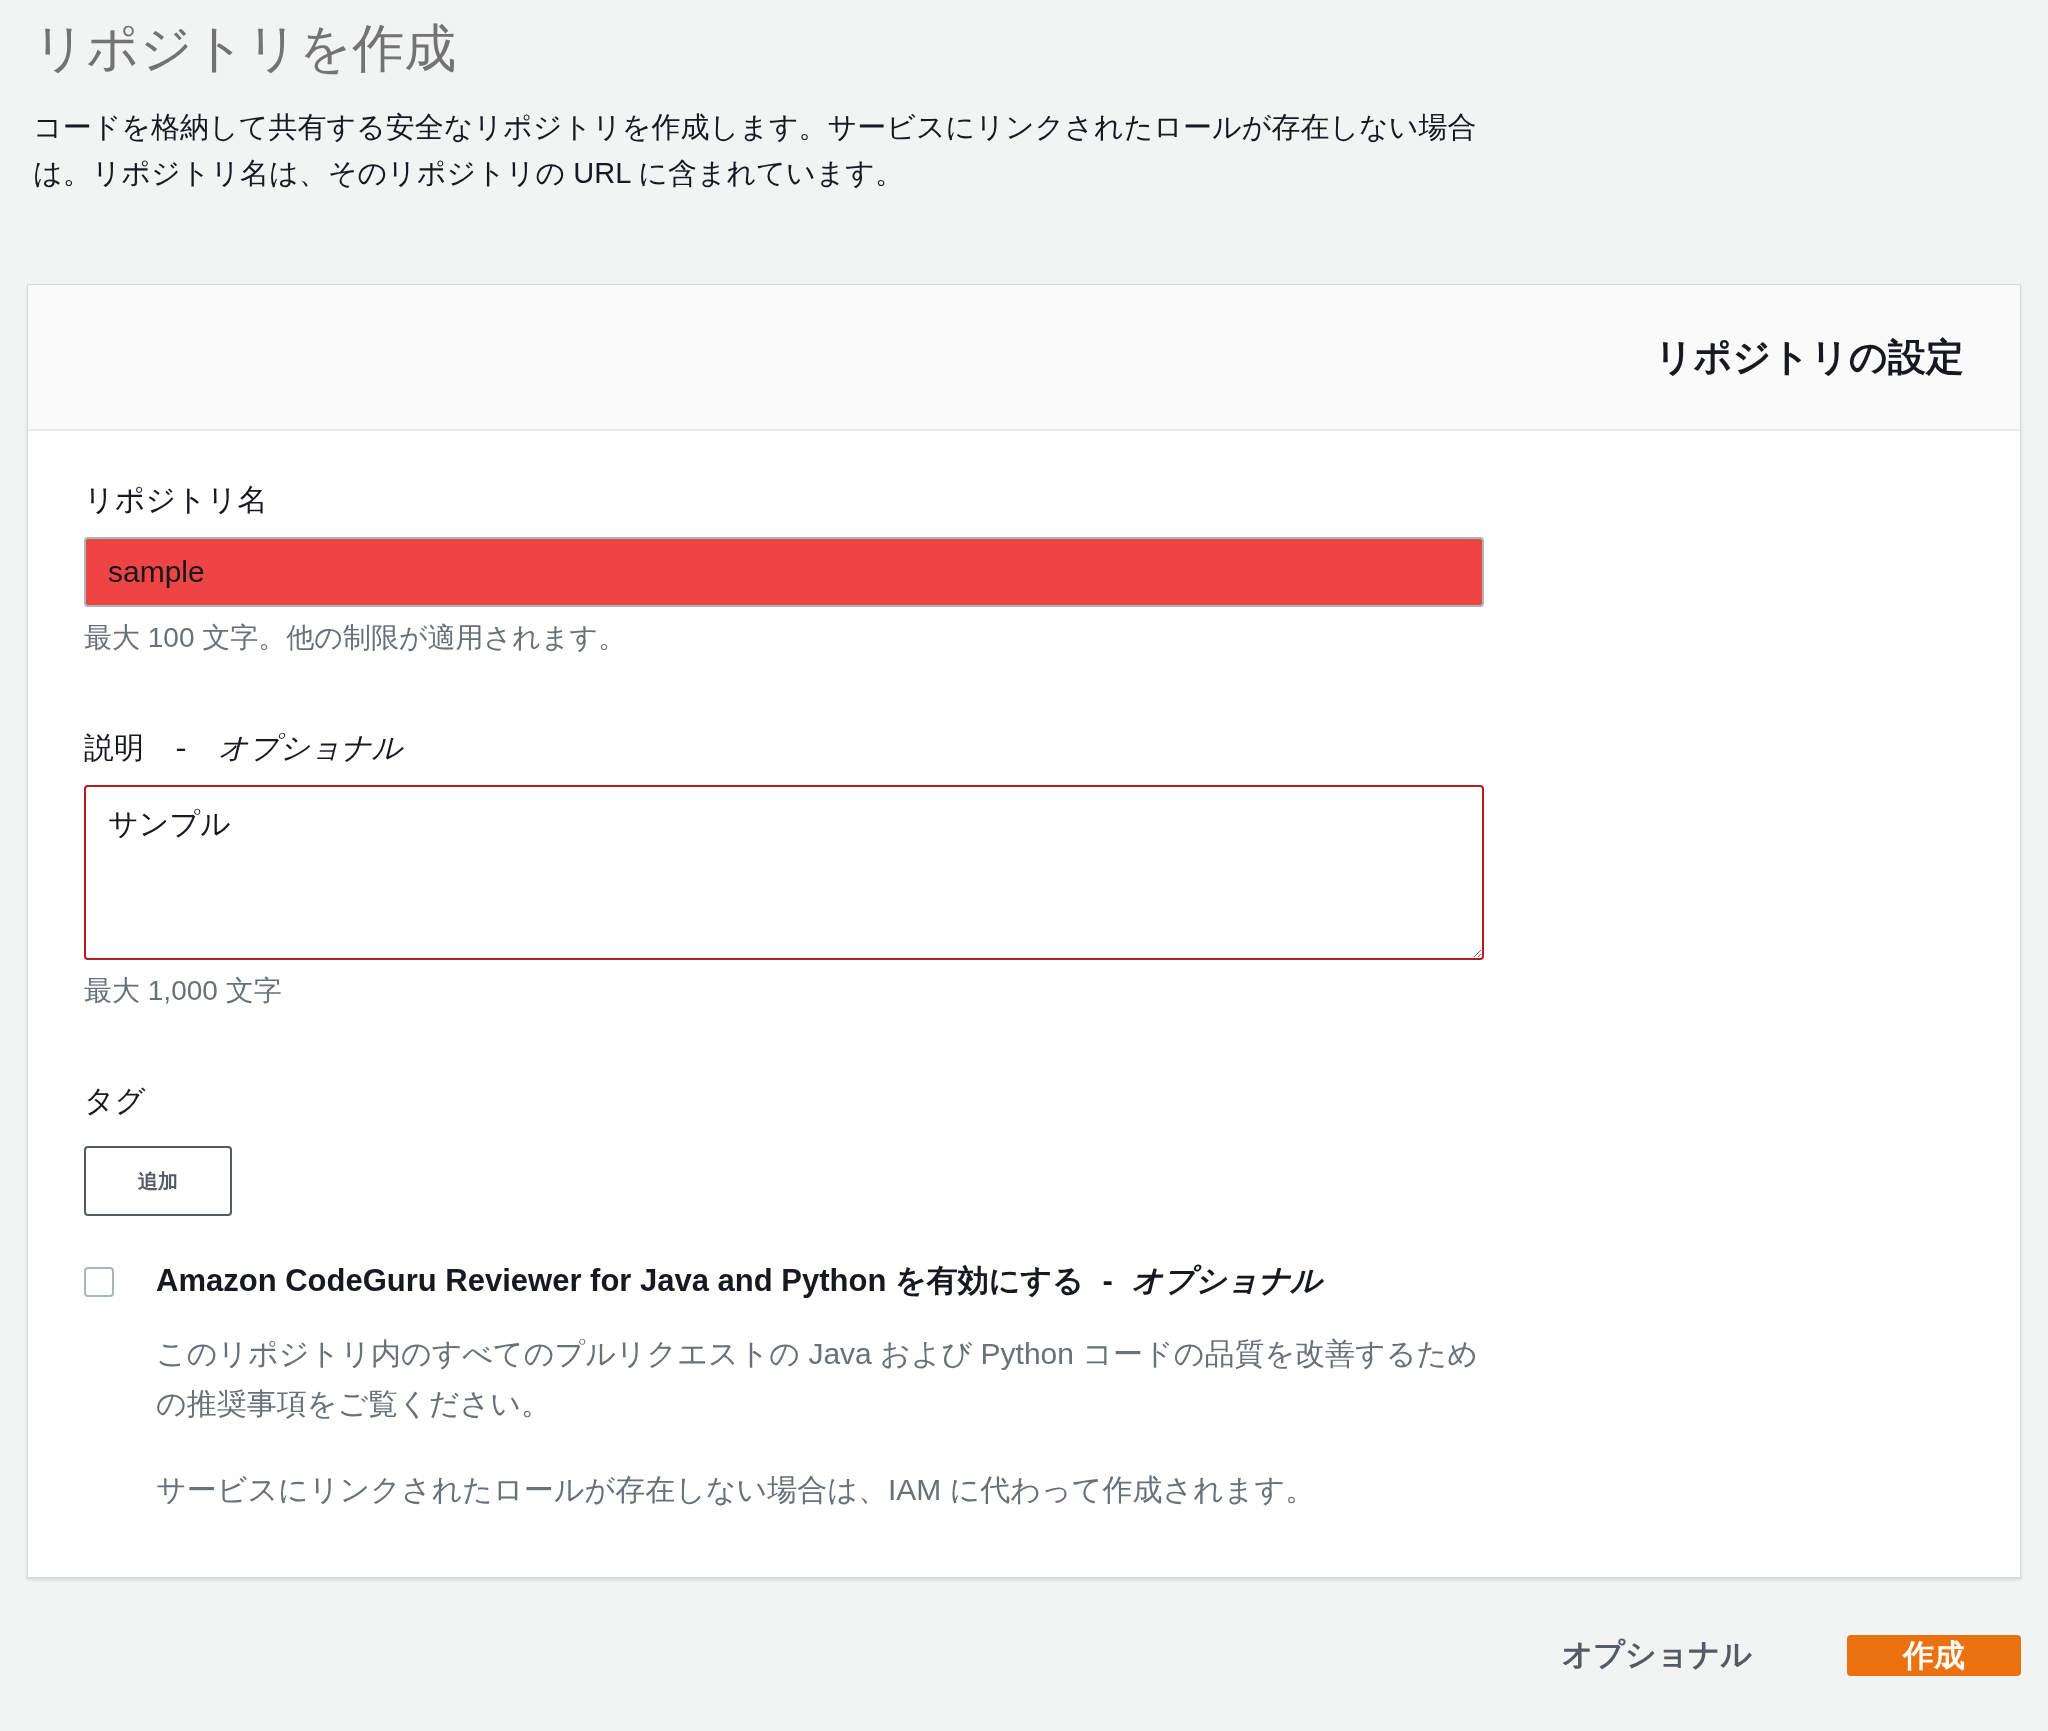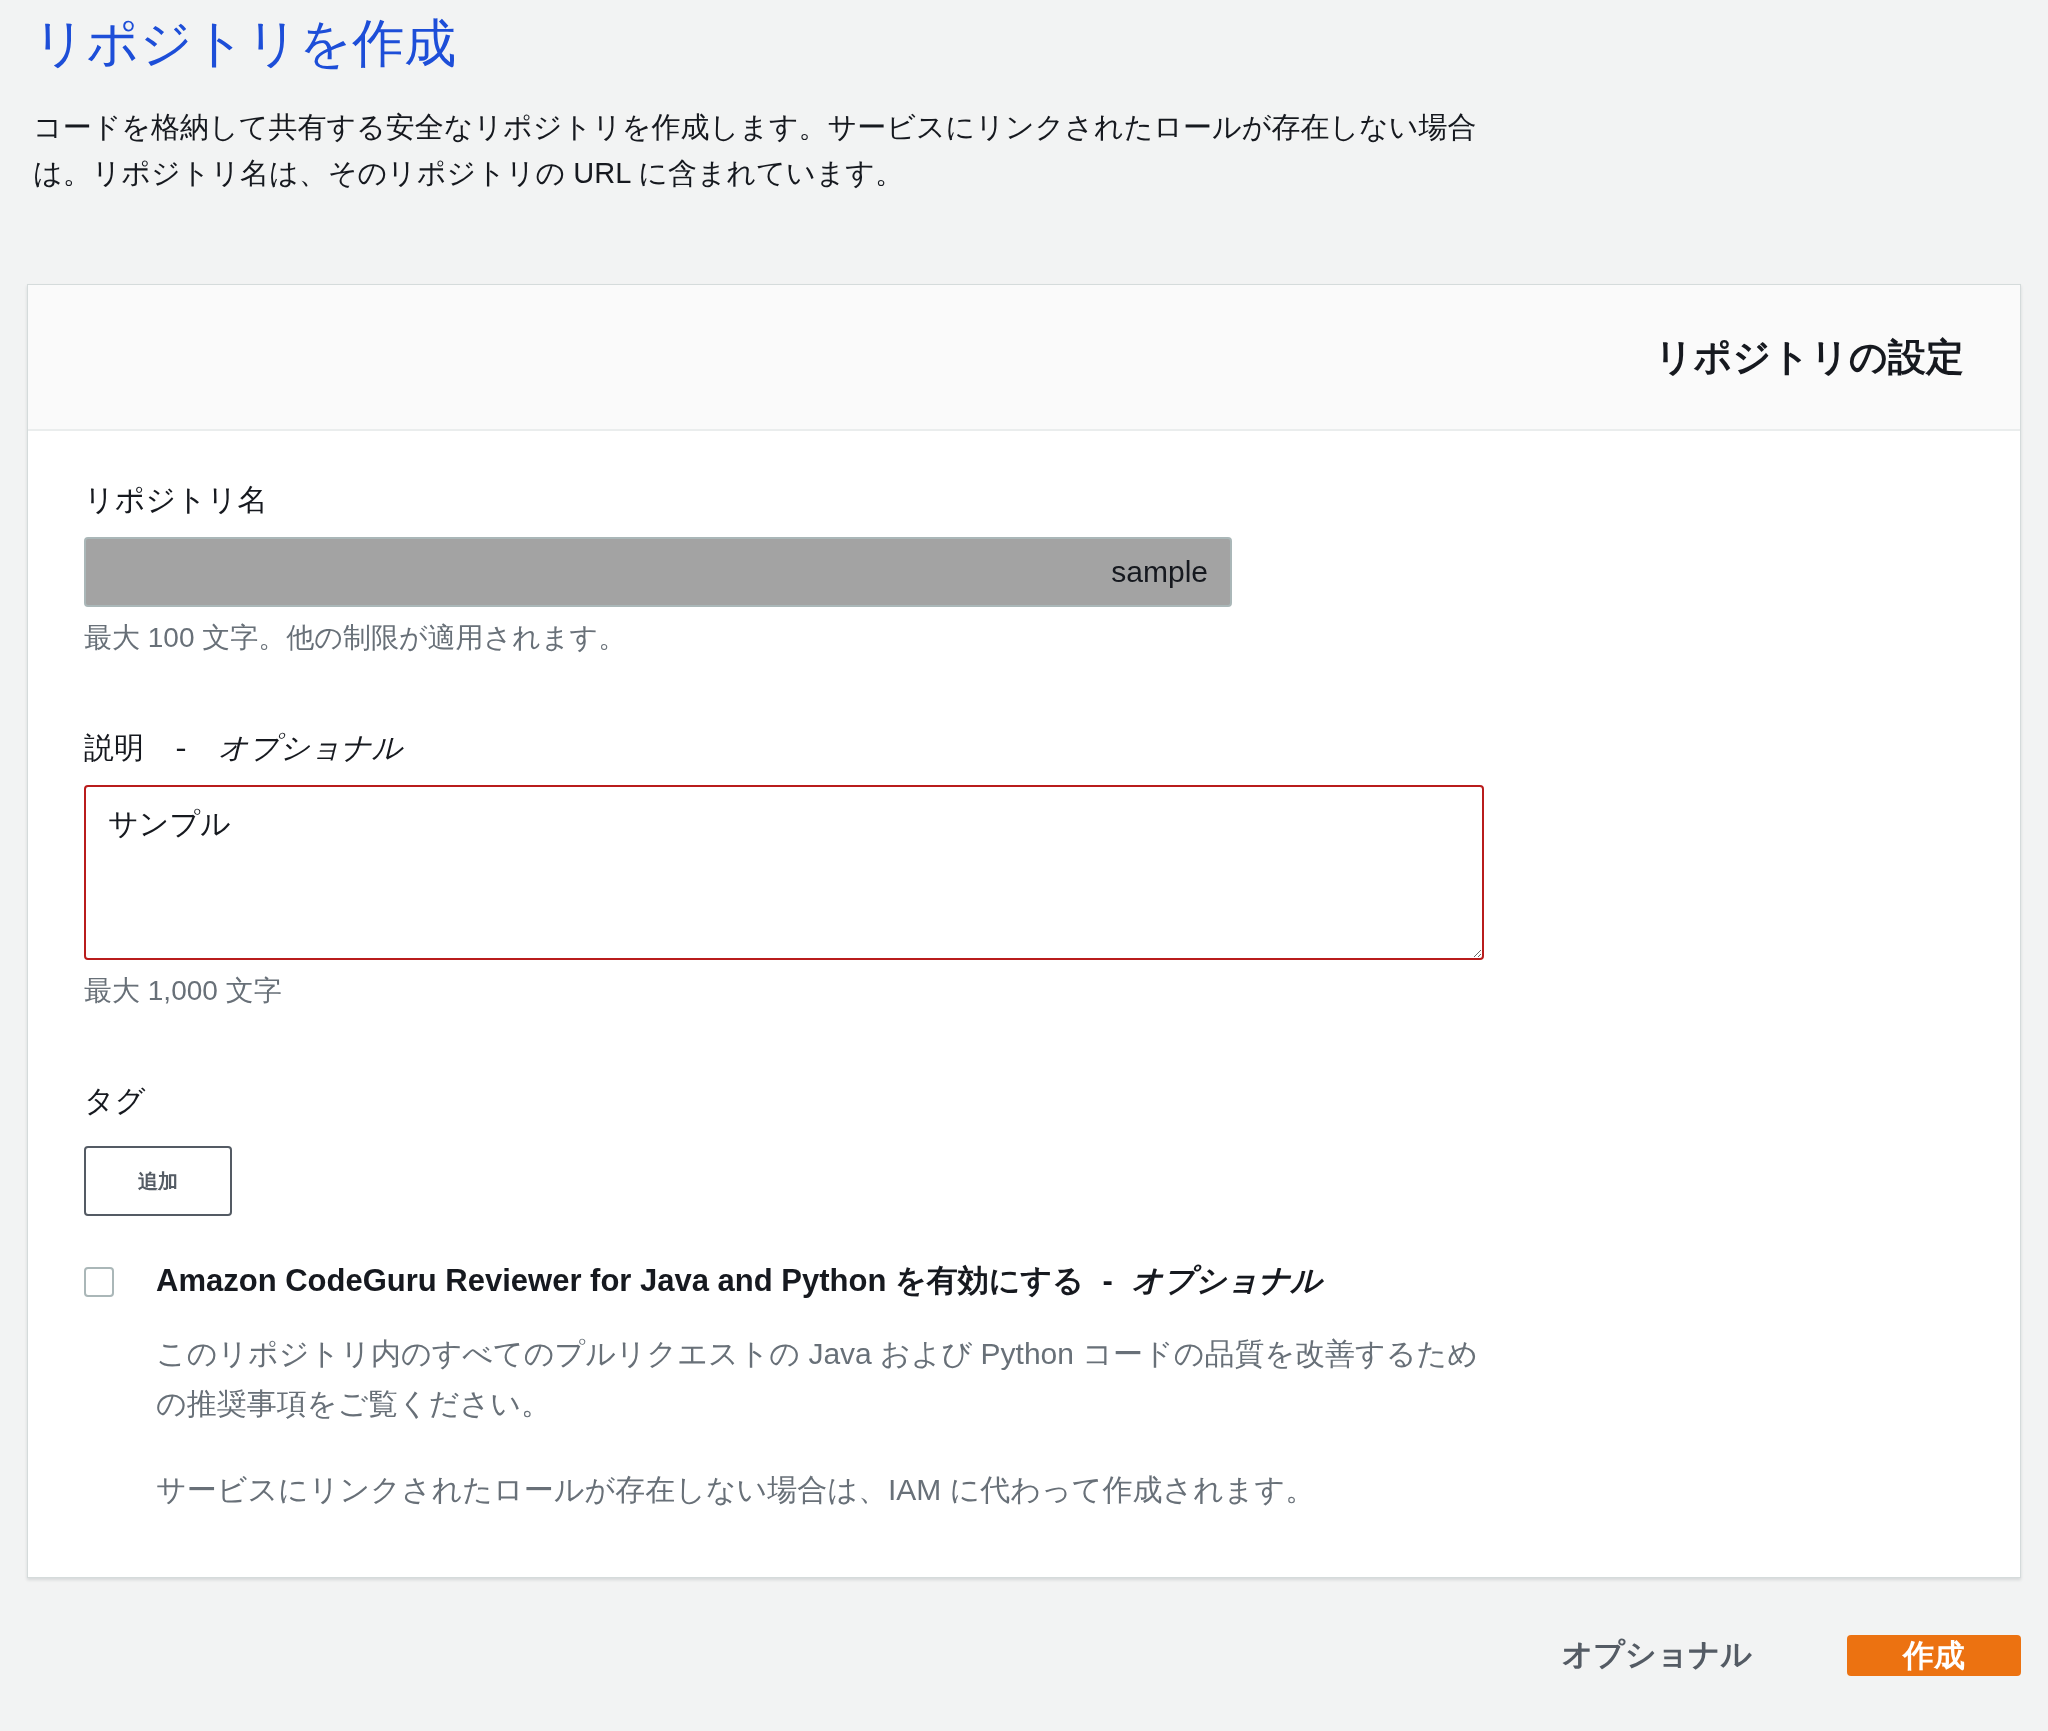--- a/index.html
+++ b/index.html
@@ -12,22 +12,21 @@
     color: #16191f;
     overflow: hidden;
   }
   .page { padding: 0 27px; }
 
   .page-title {
     margin: 16px 0 0 6px;
     font-size: 52px;
     line-height: 64px;
     font-weight: 400;
-    color: #1d4ed8;
-    font-family: Liberation Mono, monospace;
+    color: #737373;
   }
   .page-desc {
     margin: 24px 0 0 6px;
     font-size: 29px;
     line-height: 46px;
     max-width: 1500px;
     color: #16191f;
   }
 
   .card {
@@ -57,31 +56,30 @@
     line-height: 38px;
     margin-bottom: 16px;
     color: #16191f;
     font-family: Liberation Mono, monospace;
   }
   .field-label .sep { margin: 0 10px; }
   .optional { font-style: italic; }
 
   .text-input {
     display: block;
-    width: 1148px;
+    width: 1400px;
     height: 70px;
     border: 2px solid #aab7b8;
     border-radius: 4px;
     padding: 0 22px;
     font-size: 30px;
     font-family: "Liberation Sans", sans-serif;
     color: #16191f;
-    background: #a3a3a3;
+    background: #ef4444;
     outline: none;
-    text-align: right;
   }
   .text-area {
     display: block;
     width: 1400px;
     height: 175px;
     border: 2px solid #b91c1c;
     border-radius: 4px;
     padding: 16px 22px;
     font-size: 30px;
     line-height: 42px;

